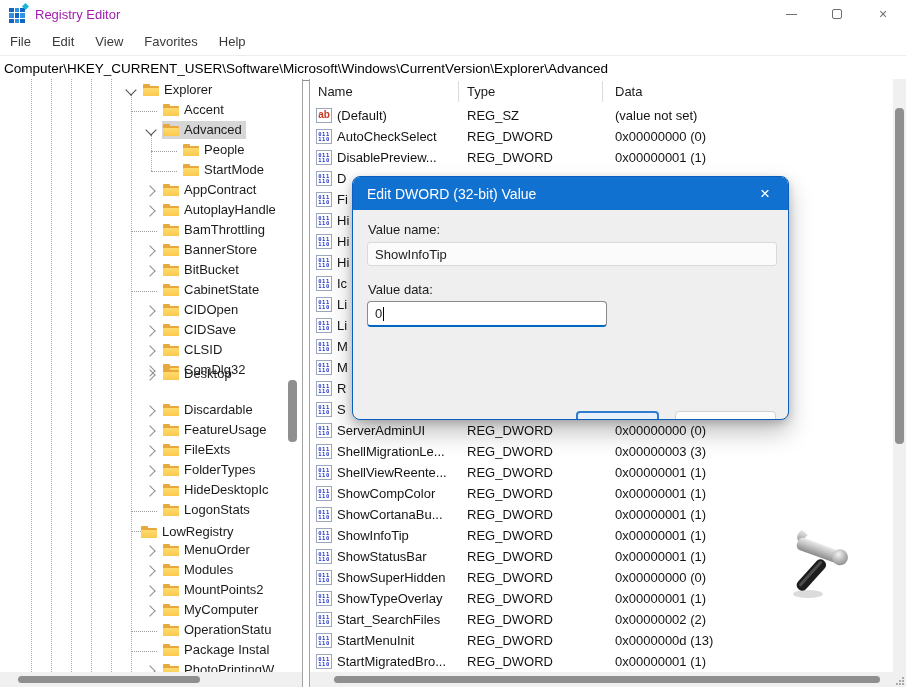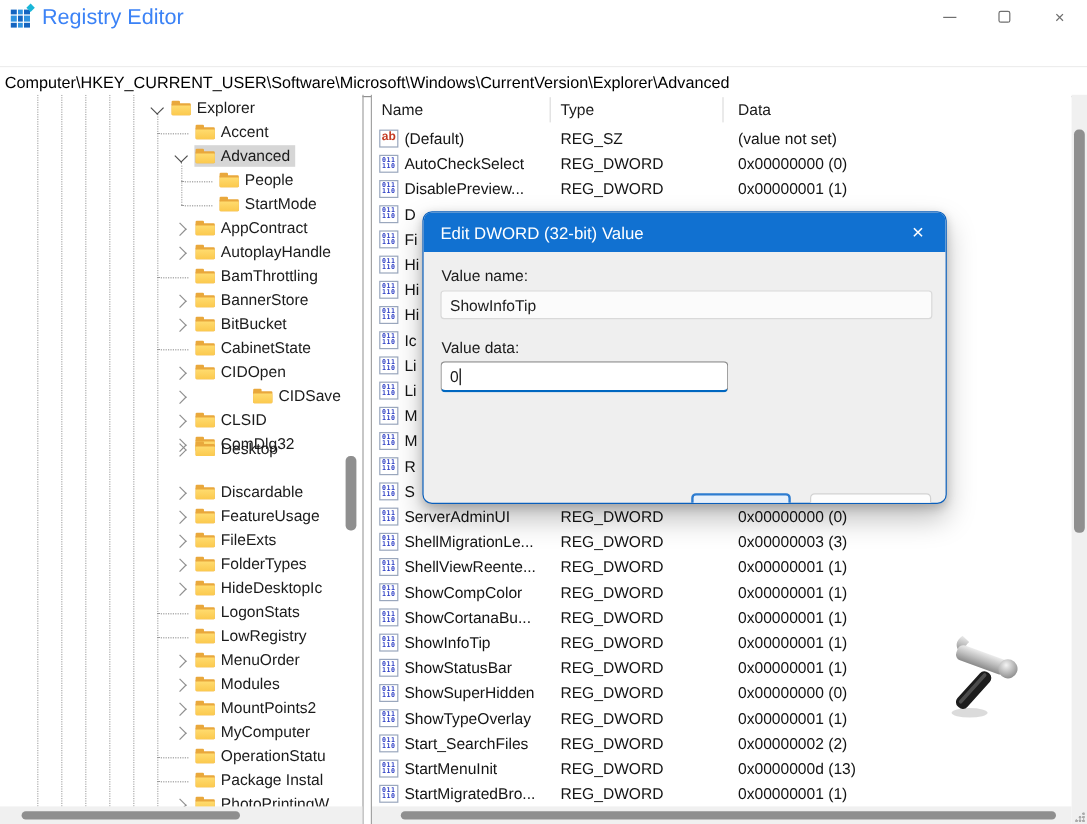--- a/index.html
+++ b/index.html
@@ -6,21 +6,21 @@
   *{box-sizing:border-box;}
   .window{position:relative;width:906px;height:687px;background:#fff;overflow:hidden;
           font-family:"Liberation Sans","DejaVu Sans",sans-serif;color:#1b1b1b;}
 
   
   .titlebar{position:absolute;left:0;top:0;width:906px;height:28px;display:flex;align-items:center;background:#fff;}
   .app-icon{position:relative;width:17px;height:17px;margin:0 9px 0 9px;}
   .app-icon .cell{position:absolute;width:4.6px;height:4.6px;background:#1565c0;}
   .app-icon .cell.lt{background:#2f93e0;}
   .app-icon .gem{position:absolute;width:5px;height:5px;right:-2px;top:-2px;background:#19b6d8;transform:rotate(45deg);}
-  .wtitle{font-size:18px;color:#3b82f6;}
+  .wtitle{font-size:13px;color:#a21caf;}
   .win-controls{margin-left:auto;display:flex;height:28px;}
   .win-btn{width:46px;height:28px;display:flex;align-items:center;justify-content:center;color:#6f6f6f;}
   .g-min{display:block;width:11px;height:1px;background:#6f6f6f;}
   .g-max{display:block;width:10px;height:10px;border:1px solid #6f6f6f;border-radius:2px;}
   .g-close{font-size:14px;line-height:14px;}
 
   
   .menubar{position:absolute;left:0;top:28px;width:906px;height:27px;display:flex;align-items:center;
            padding-left:9px;gap:19px;font-size:13px;color:#3a3a3a;background:#fff;}
   .menubar .mi{padding:2px 1px;}
@@ -134,20 +134,27 @@
         </div>
       <div class="win-btn">
           <span class="g-max"></span>
         </div>
       <div class="win-btn">
           <span class="g-close">×</span>
         </div>
     </div>
   </div>
 
+  <div class="menubar">
+    <span class="mi">File</span>
+    <span class="mi">Edit</span>
+    <span class="mi">View</span>
+    <span class="mi">Favorites</span>
+    <span class="mi">Help</span>
+  </div>
 
   <div class="addressbar">
     <span>Computer\HKEY_CURRENT_USER\Software\Microsoft\Windows\CurrentVersion\Explorer\Advanced</span>
   </div>
 
   <div class="tree-pane">
     <div class="guide" style="left:31px;top:0;height:593px;"></div>
     <div class="guide" style="left:51px;top:0;height:593px;"></div>
     <div class="guide" style="left:71px;top:0;height:593px;"></div>
     <div class="guide" style="left:91px;top:0;height:593px;"></div>
@@ -280,21 +287,21 @@
           <span class="chev right"></span>
           <span class="selwrap">
             <span class="folder">
               <span class="tab"></span>
               <span class="back"></span>
               <span class="front"></span>
             </span>
             <span class="tlabel">CIDOpen</span>
           </span>
         </div>
-        <div class="trow" style="top: 242px; left: 140px; gap: 48px;">
+        <div class="trow" style="top: 242px; left: 140px;">
           <span class="chev right"></span>
           <span class="selwrap">
             <span class="folder">
               <span class="tab"></span>
               <span class="back"></span>
               <span class="front"></span>
             </span>
             <span class="tlabel">CIDSave</span>
           </span>
         </div>
@@ -390,21 +397,21 @@
           <span class="conn"></span>
           <span class="selwrap">
             <span class="folder">
               <span class="tab"></span>
               <span class="back"></span>
               <span class="front"></span>
             </span>
             <span class="tlabel">LogonStats</span>
           </span>
         </div>
-        <div class="trow" style="top: 442px; left: 140px;">
+        <div class="trow" style="top: 442px; left: 140px; flex-direction: column;">
           <span class="conn"></span>
           <span class="selwrap">
             <span class="folder">
               <span class="tab"></span>
               <span class="back"></span>
               <span class="front"></span>
             </span>
             <span class="tlabel">LowRegistry</span>
           </span>
         </div>

